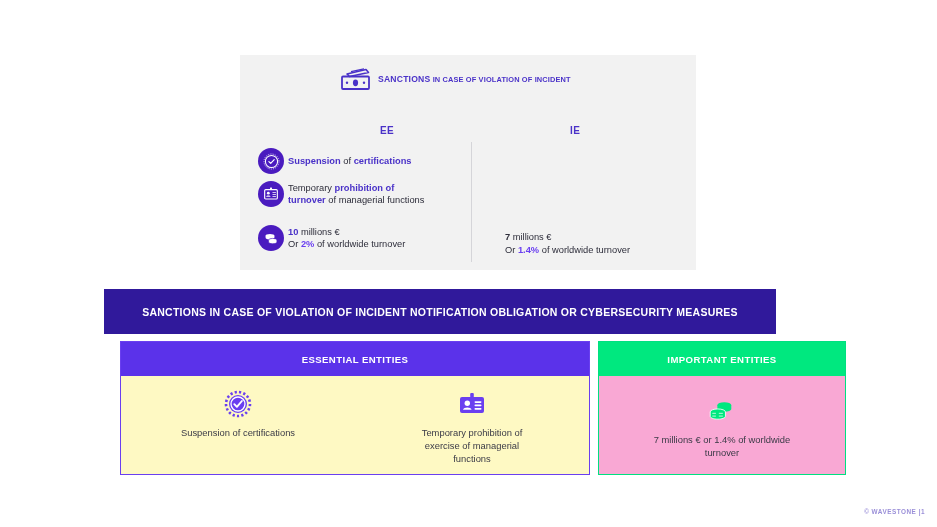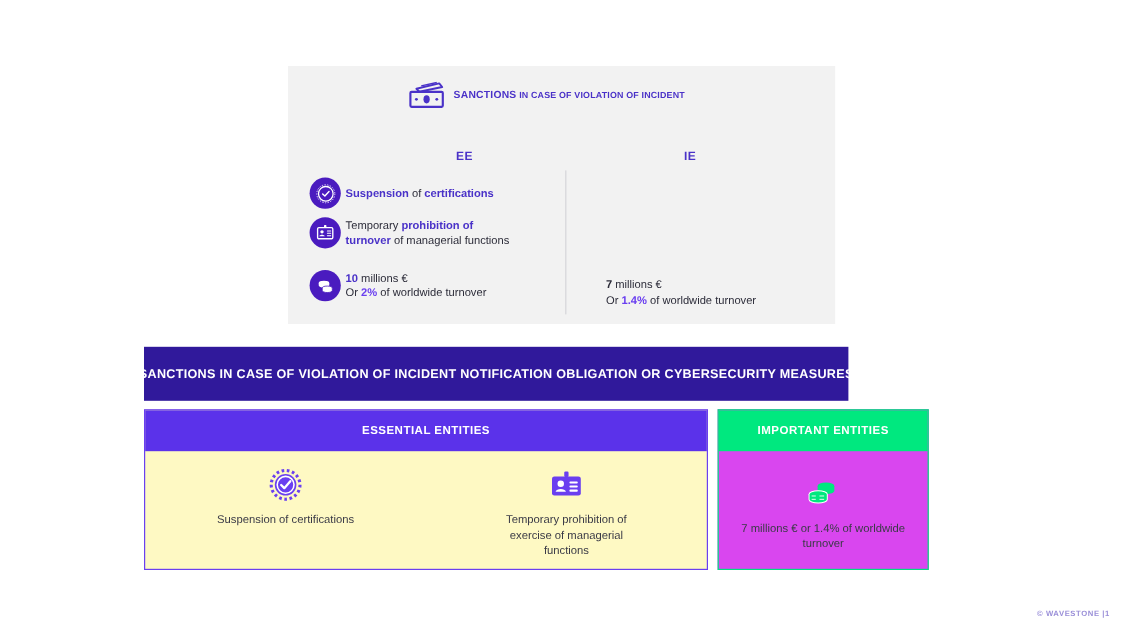--- a/index.html
+++ b/index.html
@@ -109,23 +109,23 @@
     font-size: 9.3px;
     line-height: 12.5px;
     color: #2d2d3a;
     white-space: nowrap;
   }
   #ie-row-3 .accent { color: #6a3ff0; font-weight: bold; }
 
   
   #banner {
     position: absolute;
-    left: 120px;
+    left: 104px;
     top: 289px;
-    width: 587px;
+    width: 672px;
     height: 45px;
     background: #30199b;
     display: flex;
     align-items: center;
     justify-content: center;
   }
   #banner-text {
     color: #ffffff;
     font-size: 10.5px;
     font-weight: bold;
@@ -141,23 +141,23 @@
     width: 470px;
     height: 134px;
     background: #fef9c3;
     border: 1px solid #6a3ff0;
     box-sizing: border-box;
   }
   #card-important {
     position: absolute;
     left: 598px;
     top: 341px;
-    width: 176px;
+    width: 248px;
     height: 134px;
-    background: #d946ef;
+    background: #f9a8d4;
     border: 1px solid #00e080;
     box-sizing: border-box;
   }
 
   .card-head {
     height: 34px;
     display: flex;
     align-items: center;
     justify-content: center;
   }

